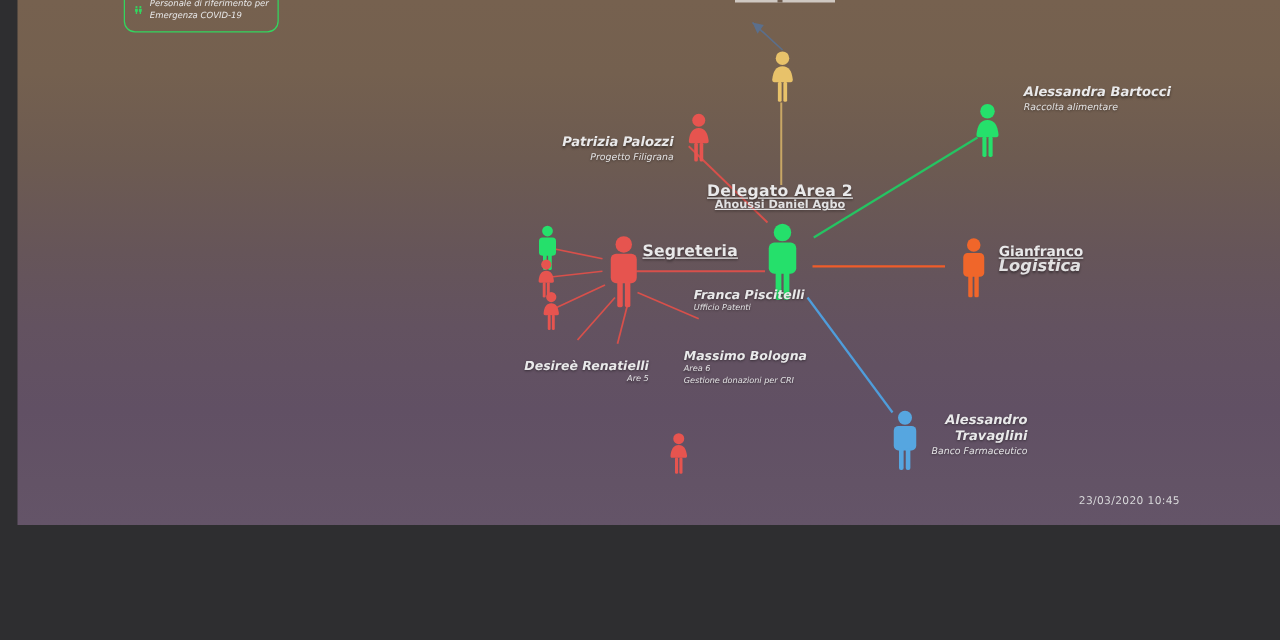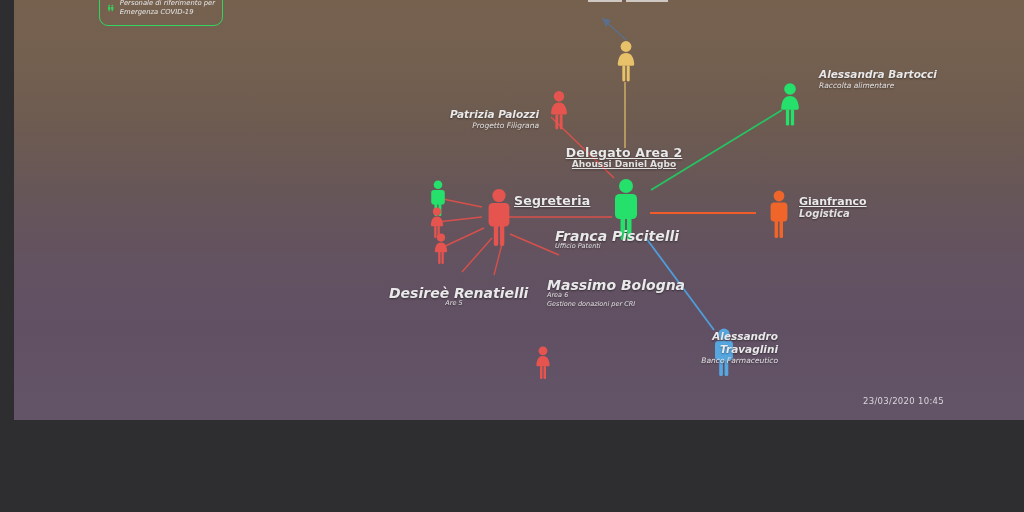--- a/index.html
+++ b/index.html
@@ -26,26 +26,26 @@
   .lbl.right{text-align:right;}
   .lbl.left{text-align:left;}
 
   .title .t1{font-weight:bold;font-style:normal;font-size:12.5px;text-decoration:underline;letter-spacing:.2px;}
   .title .t2{font-weight:bold;font-style:normal;font-size:9px;text-decoration:underline;}
 
   .bold-name .t1{font-weight:bold;font-style:normal;font-size:12px;line-height:14px;}
   .bold-name .t2{font-weight:bold;font-style:italic;font-size:9px;line-height:12px;}
 
   .underline-name .t1{font-weight:bold;font-style:normal;font-size:11px;text-decoration:underline;}
-  .underline-name .t2{font-weight:bold;font-size:10px;}
+  .underline-name .t2{font-weight:bold;font-size:13px;}
 
   .plain .t1{font-weight:bold;font-style:italic;font-size:10.5px;line-height:13px;}
   .plain .t2{font-style:italic;font-size:7.5px;line-height:10px;}
 
-  .tiny .t1{font-weight:bold;font-style:italic;font-size:14px;line-height:11px;}
+  .tiny .t1{font-weight:bold;font-style:italic;font-size:10px;line-height:11px;}
   .tiny .t2{font-style:italic;font-size:6.5px;line-height:9px;}
 
   #legend{
     position:absolute;left:85px;top:-10px;width:124px;height:36px;
     border:1.4px solid #32d65f;border-radius:9px;
     display:flex;align-items:center;gap:5px;padding:0 7px;box-sizing:border-box;
   }
   #legend .legend-text{color:#e7e7e8;font-style:italic;font-size:6.8px;line-height:9px;white-space:nowrap;}
 
   #timestamp{
@@ -203,40 +203,40 @@
     <div class="lbl underline-name left" style="left:785px;top:195px;">
       <div class="t1">Gianfranco</div>
       <div class="t2">Logistica</div>
     </div>
 
     <div class="lbl tiny left" style="left:541px;top:231px;">
       <div class="t1">Franca Piscitelli</div>
       <div class="t2">Ufficio Patenti</div>
     </div>
 
-    <div class="lbl tiny right" style="left:375px;top:288px;width:130px;text-align:center;">
+    <div class="lbl tiny right" style="left:375px;top:288px;width:130px;">
       <div class="t1">Desireè Renatielli</div>
       <div class="t2">Are 5</div>
     </div>
 
     <div class="lbl tiny left" style="left:533px;top:280px;">
       <div class="t1">Massimo Bologna</div>
       <div class="t2">Area 6</div>
       <div class="t2">Gestione donazioni per CRI</div>
     </div>
 
     <div class="node" style="left:696px;top:328px;">
       <svg width="28" height="48" viewBox="0 0 28 48">
         <circle cx="14" cy="6.2" r="5.6" fill="#56a6e0"></circle>
         <rect x="5" y="12.8" width="18" height="19.5" rx="3.7" fill="#56a6e0"></rect>
         <rect x="9.2" y="30.5" width="3.7" height="17.5" rx="1.6" fill="#56a6e0"></rect>
         <rect x="14.6" y="30.5" width="3.7" height="17.5" rx="1.6" fill="#56a6e0"></rect>
       </svg>
     </div>
-    <div class="lbl plain right" style="left:660px;top:330px;width:104px;">
+    <div class="lbl plain right" style="left:704px;top:330px;width:104px;">
       <div class="t1">Alessandro</div>
       <div class="t1">Travaglini</div>
       <div class="t2">Banco Farmaceutico</div>
     </div>
 
     <div class="node" style="left:518px;top:346px;">
       <svg width="22" height="36" viewBox="0 0 22 36">
         <circle cx="11" cy="4.9" r="4.4" fill="#e6544f"></circle>
         <path d="M11 10c-4.2 0-6 3.3-6.6 8.4-.16 1.33.42 1.86 1.33 1.86h10.54c.91 0 1.49-.53 1.33-1.86C17 13.3 15.2 10 11 10z" fill="#e6544f"></path>
         <rect x="8" y="20" width="2.5" height="13" rx="1.05" fill="#e6544f"></rect>

